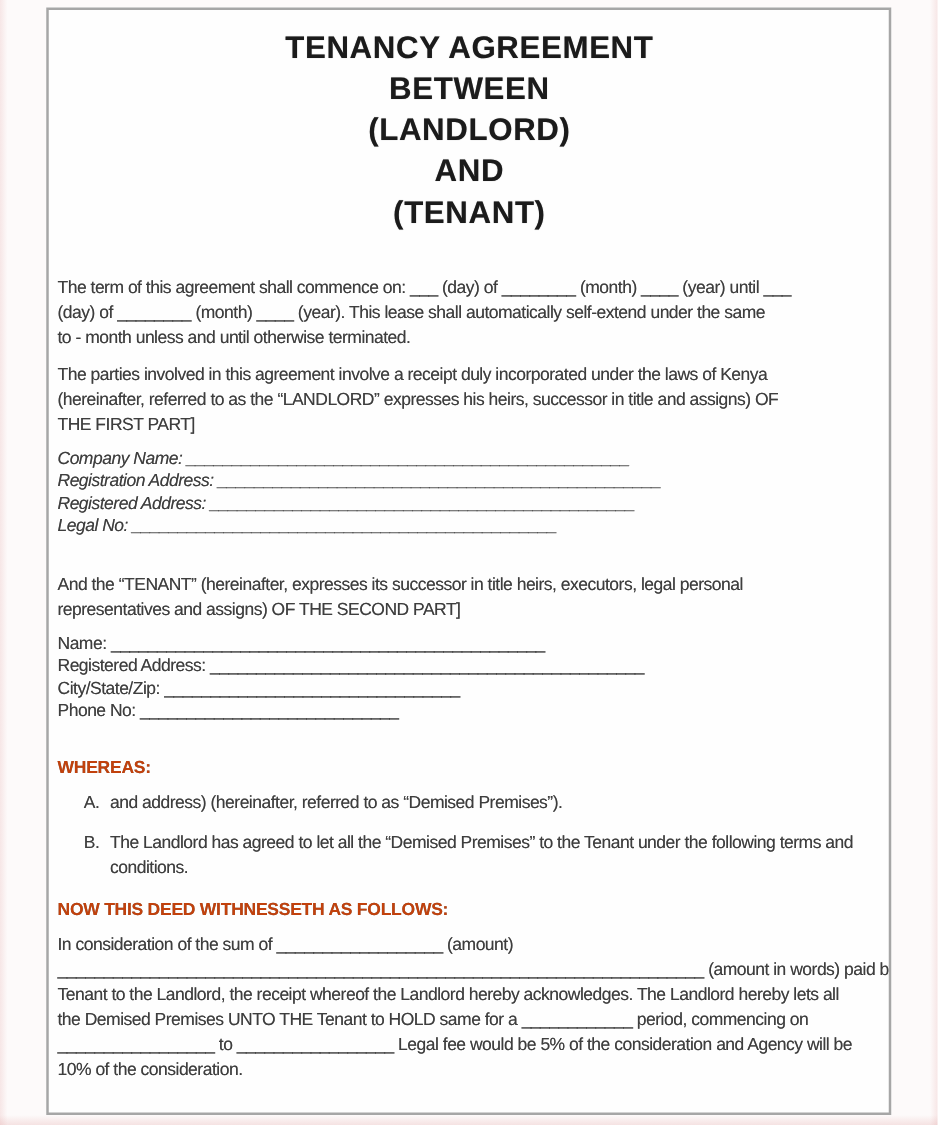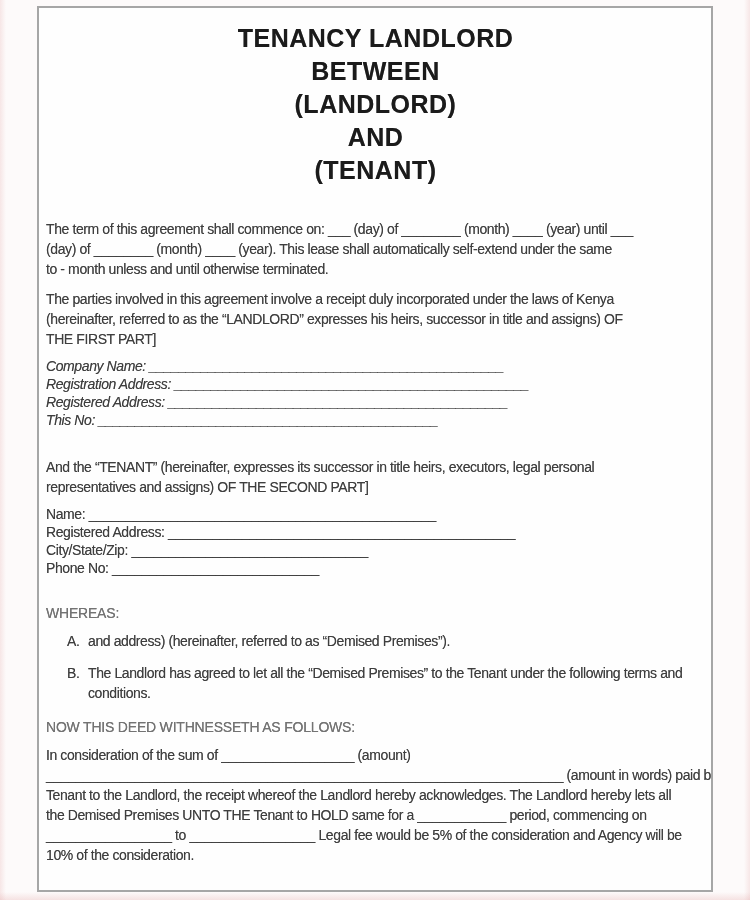--- a/index.html
+++ b/index.html
@@ -41,25 +41,25 @@
     letter-spacing: -0.4px;
     text-shadow: 0 0 0.5px rgba(70,70,70,0.65);
   }
   .fields .line { line-height: 18px; }
   .para-term      { margin-bottom: 10px; margin-top: 32px; }
   .para-parties   { margin-bottom: 8px; }
   .fields-landlord{ margin-bottom: 28px; font-style: italic; }
   .tenant-intro   { margin-bottom: 8px; }
   .fields-tenant  { margin-bottom: 26px; }
   .heading {
-    font-weight: normal;
+    font-weight: bold;
     font-size: 14px;
     line-height: 20px;
     letter-spacing: -0.2px;
-    color: #737373;
+    color: #c2410c;
     text-shadow: 0 0 0.5px rgba(40,40,40,0.6);
   }
   .heading-whereas { margin-bottom: 8px; }
   .heading-deed    { margin-bottom: 8px; }
   .recital {
     position: relative;
     padding-left: 42px;
     box-sizing: border-box;
   }
   .recital .marker {
@@ -72,21 +72,21 @@
   }
   .recital-a { margin-bottom: 12px; }
   .recital-b { margin-bottom: 14px; }
 </style>
 </head>
 <body>
 
 <div class="page">
 
   <div class="title-block">
-    <div class="title-line">TENANCY LANDLORD</div>
+    <div class="title-line">TENANCY AGREEMENT</div>
     <div class="title-line">BETWEEN</div>
     <div class="title-line">(LANDLORD)</div>
     <div class="title-line">AND</div>
     <div class="title-line">(TENANT)</div>
   </div>
 
   <div class="para para-term">
     <div class="line">The term of this agreement shall commence on: ___ (day) of ________ (month) ____ (year) until ___</div>
     <div class="line">(day) of ________ (month) ____ (year). This lease shall automatically self-extend under the same</div>
     <div class="line">to - month unless and until otherwise terminated.</div>
@@ -95,21 +95,21 @@
   <div class="para para-parties">
     <div class="line">The parties involved in this agreement involve a receipt duly incorporated under the laws of Kenya</div>
     <div class="line">(hereinafter, referred to as the “LANDLORD” expresses his heirs, successor in title and assigns) OF</div>
     <div class="line">THE FIRST PART]</div>
   </div>
 
   <div class="fields fields-landlord">
     <div class="line">Company Name: ________________________________________________</div>
     <div class="line">Registration Address: ________________________________________________</div>
     <div class="line">Registered Address: ______________________________________________</div>
-    <div class="line">This No: ______________________________________________</div>
+    <div class="line">Legal No: ______________________________________________</div>
   </div>
 
   <div class="para tenant-intro">
     <div class="line">And the “TENANT” (hereinafter, expresses its successor in title heirs, executors, legal personal</div>
     <div class="line">representatives and assigns) OF THE SECOND PART]</div>
   </div>
 
   <div class="fields fields-tenant">
     <div class="line">Name: _______________________________________________</div>
     <div class="line">Registered Address: _______________________________________________</div>

